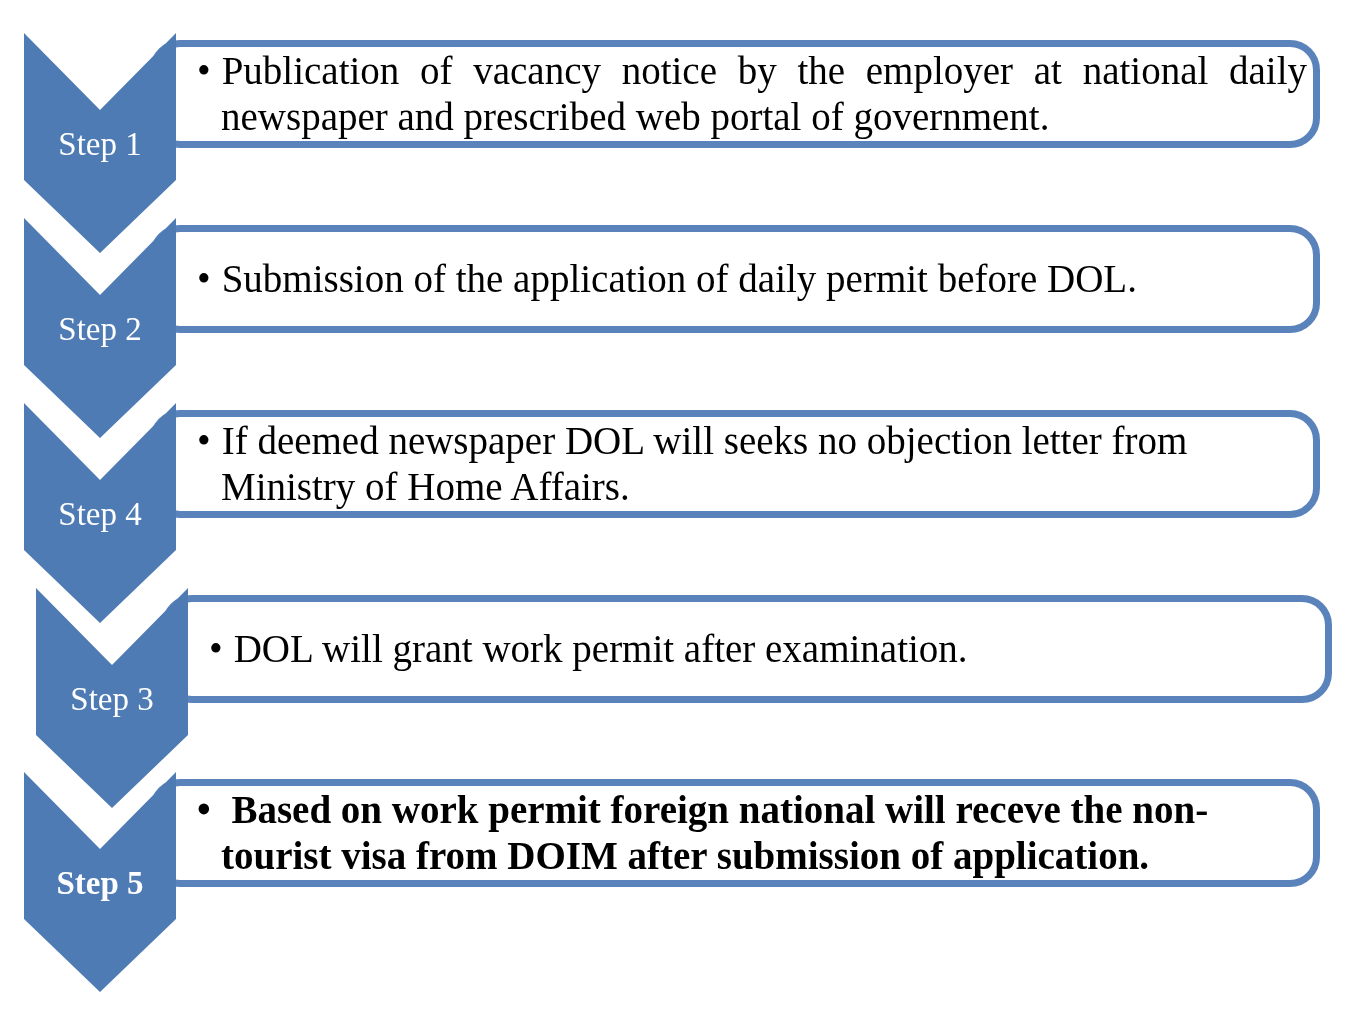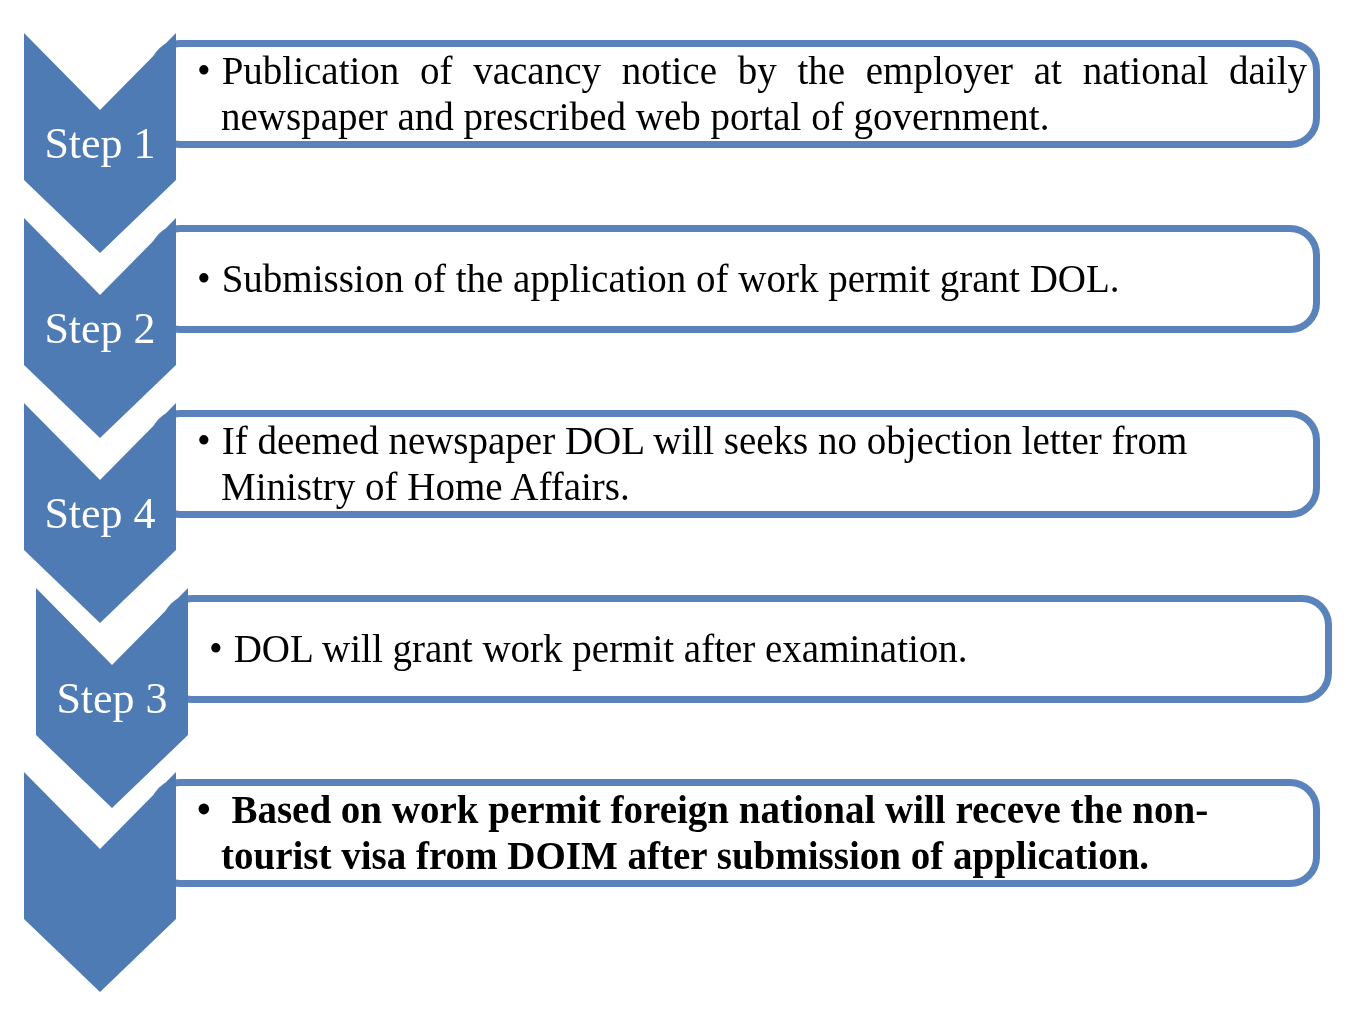--- a/index.html
+++ b/index.html
@@ -71,21 +71,21 @@
     width: 100%;
     height: 100%;
   }
   .step-label {
     position: absolute;
     left: 0;
     top: 88px;
     width: 100%;
     text-align: center;
     color: var(--label-color, #ffffff);
-    font-size: 44px;
+    font-size: 33px;
     line-height: 46px;
     white-space: nowrap;
   }
 </style>
 </head>
 <body>
 
 <div class="canvas">
 
   <div class="step-group g1">
@@ -95,21 +95,21 @@
     <div class="step-chevron">
       <svg viewBox="0 0 152 220" preserveAspectRatio="none">
         <polygon points="0,0 76,77 152,0 152,147 76,220 0,147" fill="currentColor"></polygon>
       </svg>
       <div class="step-label">Step 1</div>
     </div>
   </div>
 
   <div class="step-group g2">
     <div class="step-box">
-      <div class="step-text"><span class="bullet-glyph">•</span><span>Submission of the application of work permit grant DOL.</span></div>
+      <div class="step-text"><span class="bullet-glyph">•</span><span>Submission of the application of daily permit before DOL.</span></div>
     </div>
     <div class="step-chevron">
       <svg viewBox="0 0 152 220" preserveAspectRatio="none">
         <polygon points="0,0 76,77 152,0 152,147 76,220 0,147" fill="currentColor"></polygon>
       </svg>
       <div class="step-label">Step 2</div>
     </div>
   </div>
 
   <div class="step-group g3">
@@ -137,16 +137,17 @@
   </div>
 
   <div class="step-group g5">
     <div class="step-box">
       <div class="step-text"><span class="bullet-glyph">•</span><span> Based on work permit foreign national will receve the non-tourist visa from DOIM after submission of application.</span></div>
     </div>
     <div class="step-chevron">
       <svg viewBox="0 0 152 220" preserveAspectRatio="none">
         <polygon points="0,0 76,77 152,0 152,147 76,220 0,147" fill="currentColor"></polygon>
       </svg>
+      <div class="step-label">Step 5</div>
     </div>
   </div>
 
 </div>
 
 </body></html>

